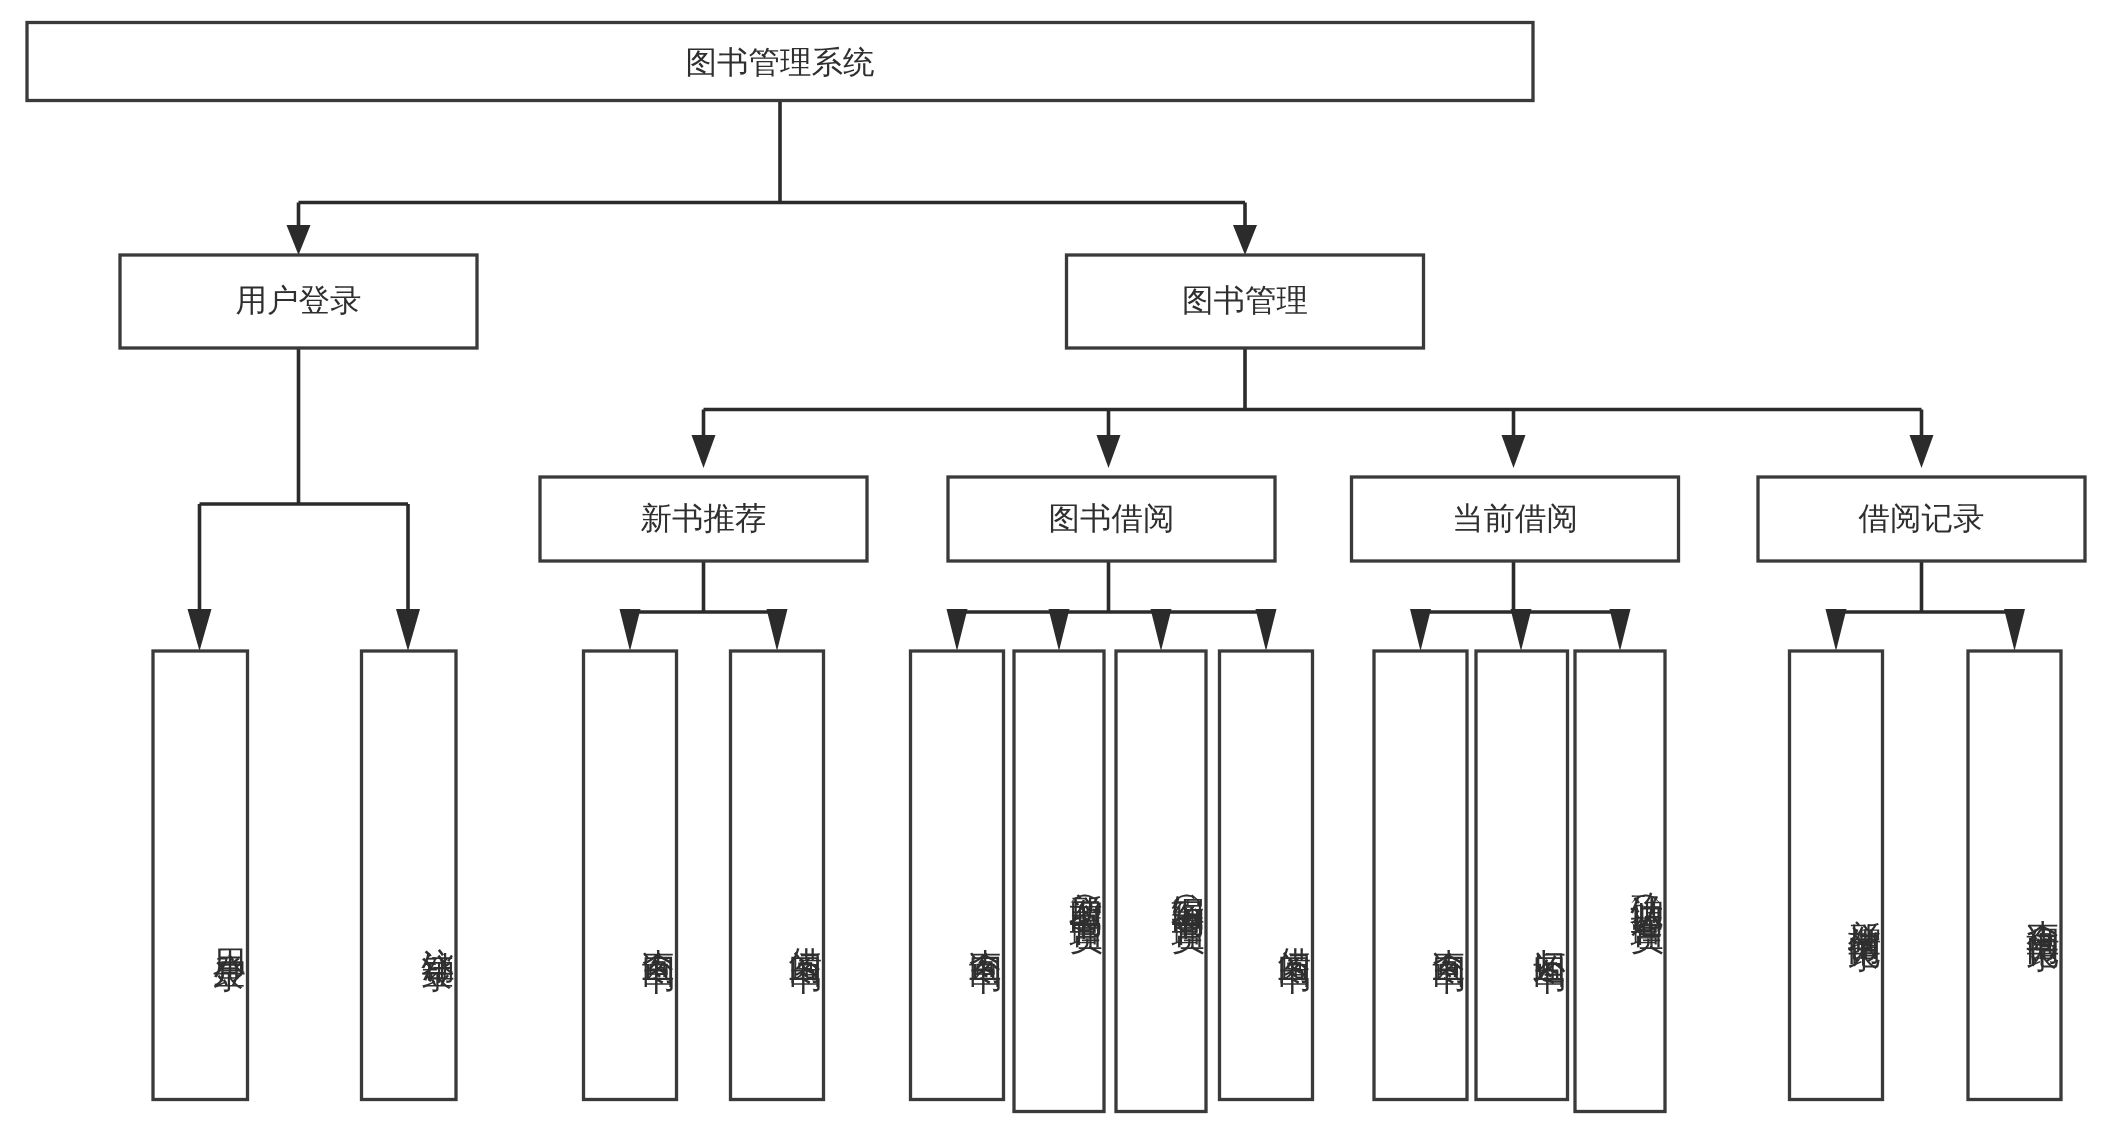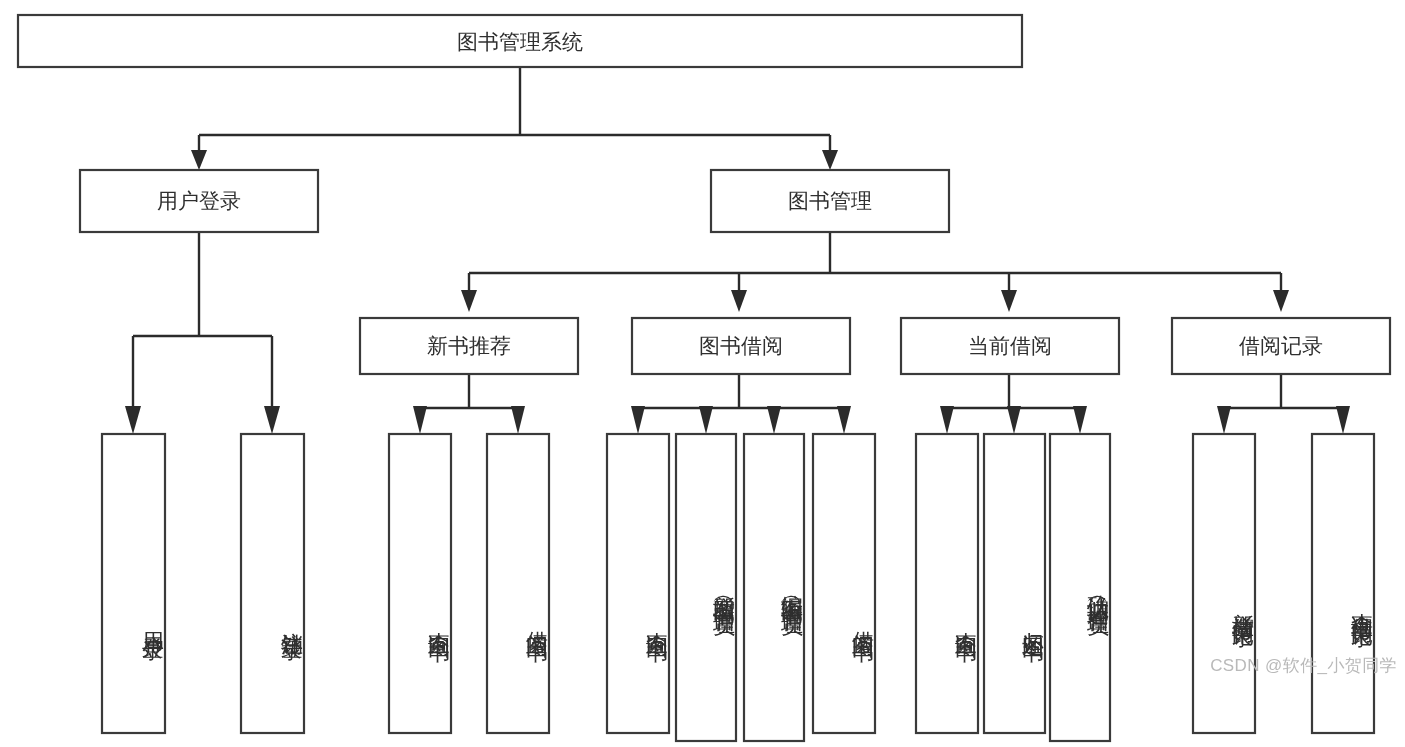--- a/index.html
+++ b/index.html
@@ -218,14 +218,13 @@
   <div class="leaf-label" style="left:744px; top:442px; width:60px; height:296px;">编辑图书（管理员）</div>
   <div class="leaf-label" style="left:813px; top:506px; width:62px; height:227px;">借阅图书</div>
 
   <div class="leaf-label" style="left:916px; top:506px; width:62px; height:227px;">查询图书</div>
   <div class="leaf-label" style="left:984px; top:506px; width:61px; height:227px;">归还图书</div>
   <div class="leaf-label" style="left:1050px; top:442px; width:60px; height:296px;">确认归还（管理员）</div>
 
   <div class="leaf-label" style="left:1193px; top:474px; width:62px; height:259px;">新增借阅记录</div>
   <div class="leaf-label" style="left:1312px; top:474px; width:62px; height:259px;">查询借阅记录</div>
 
-  <div class="watermark">CSDN @软件_小贺同学</div>
 </div>
 
 </body></html>

